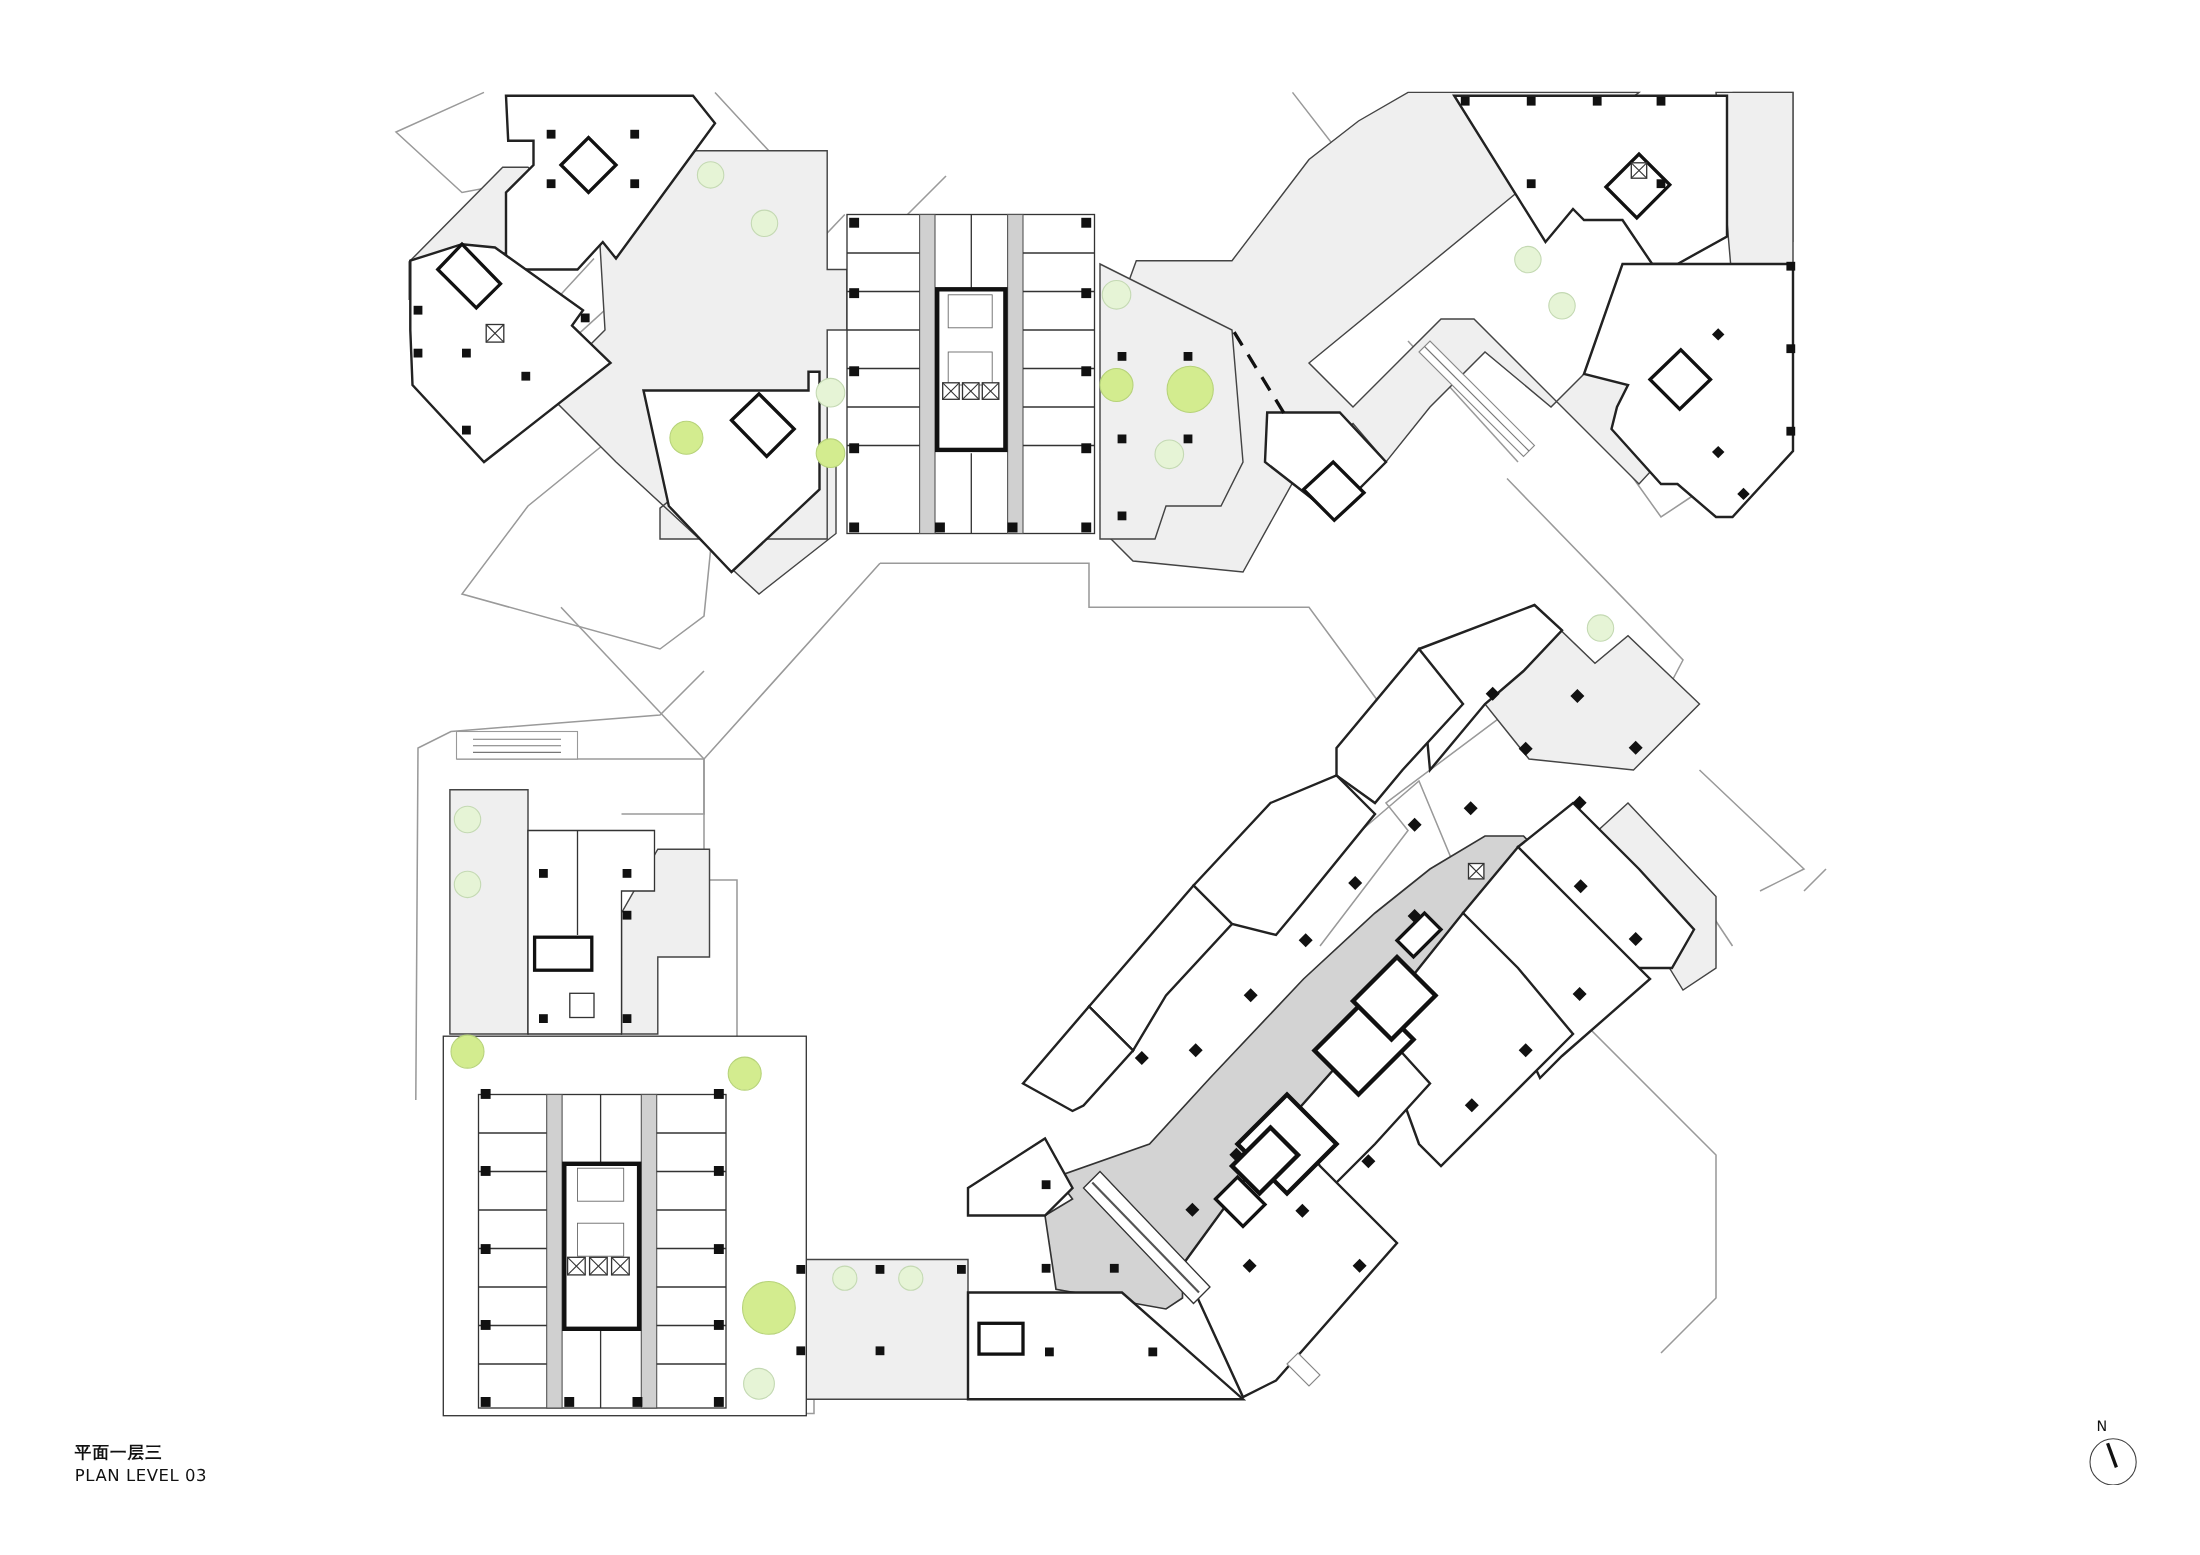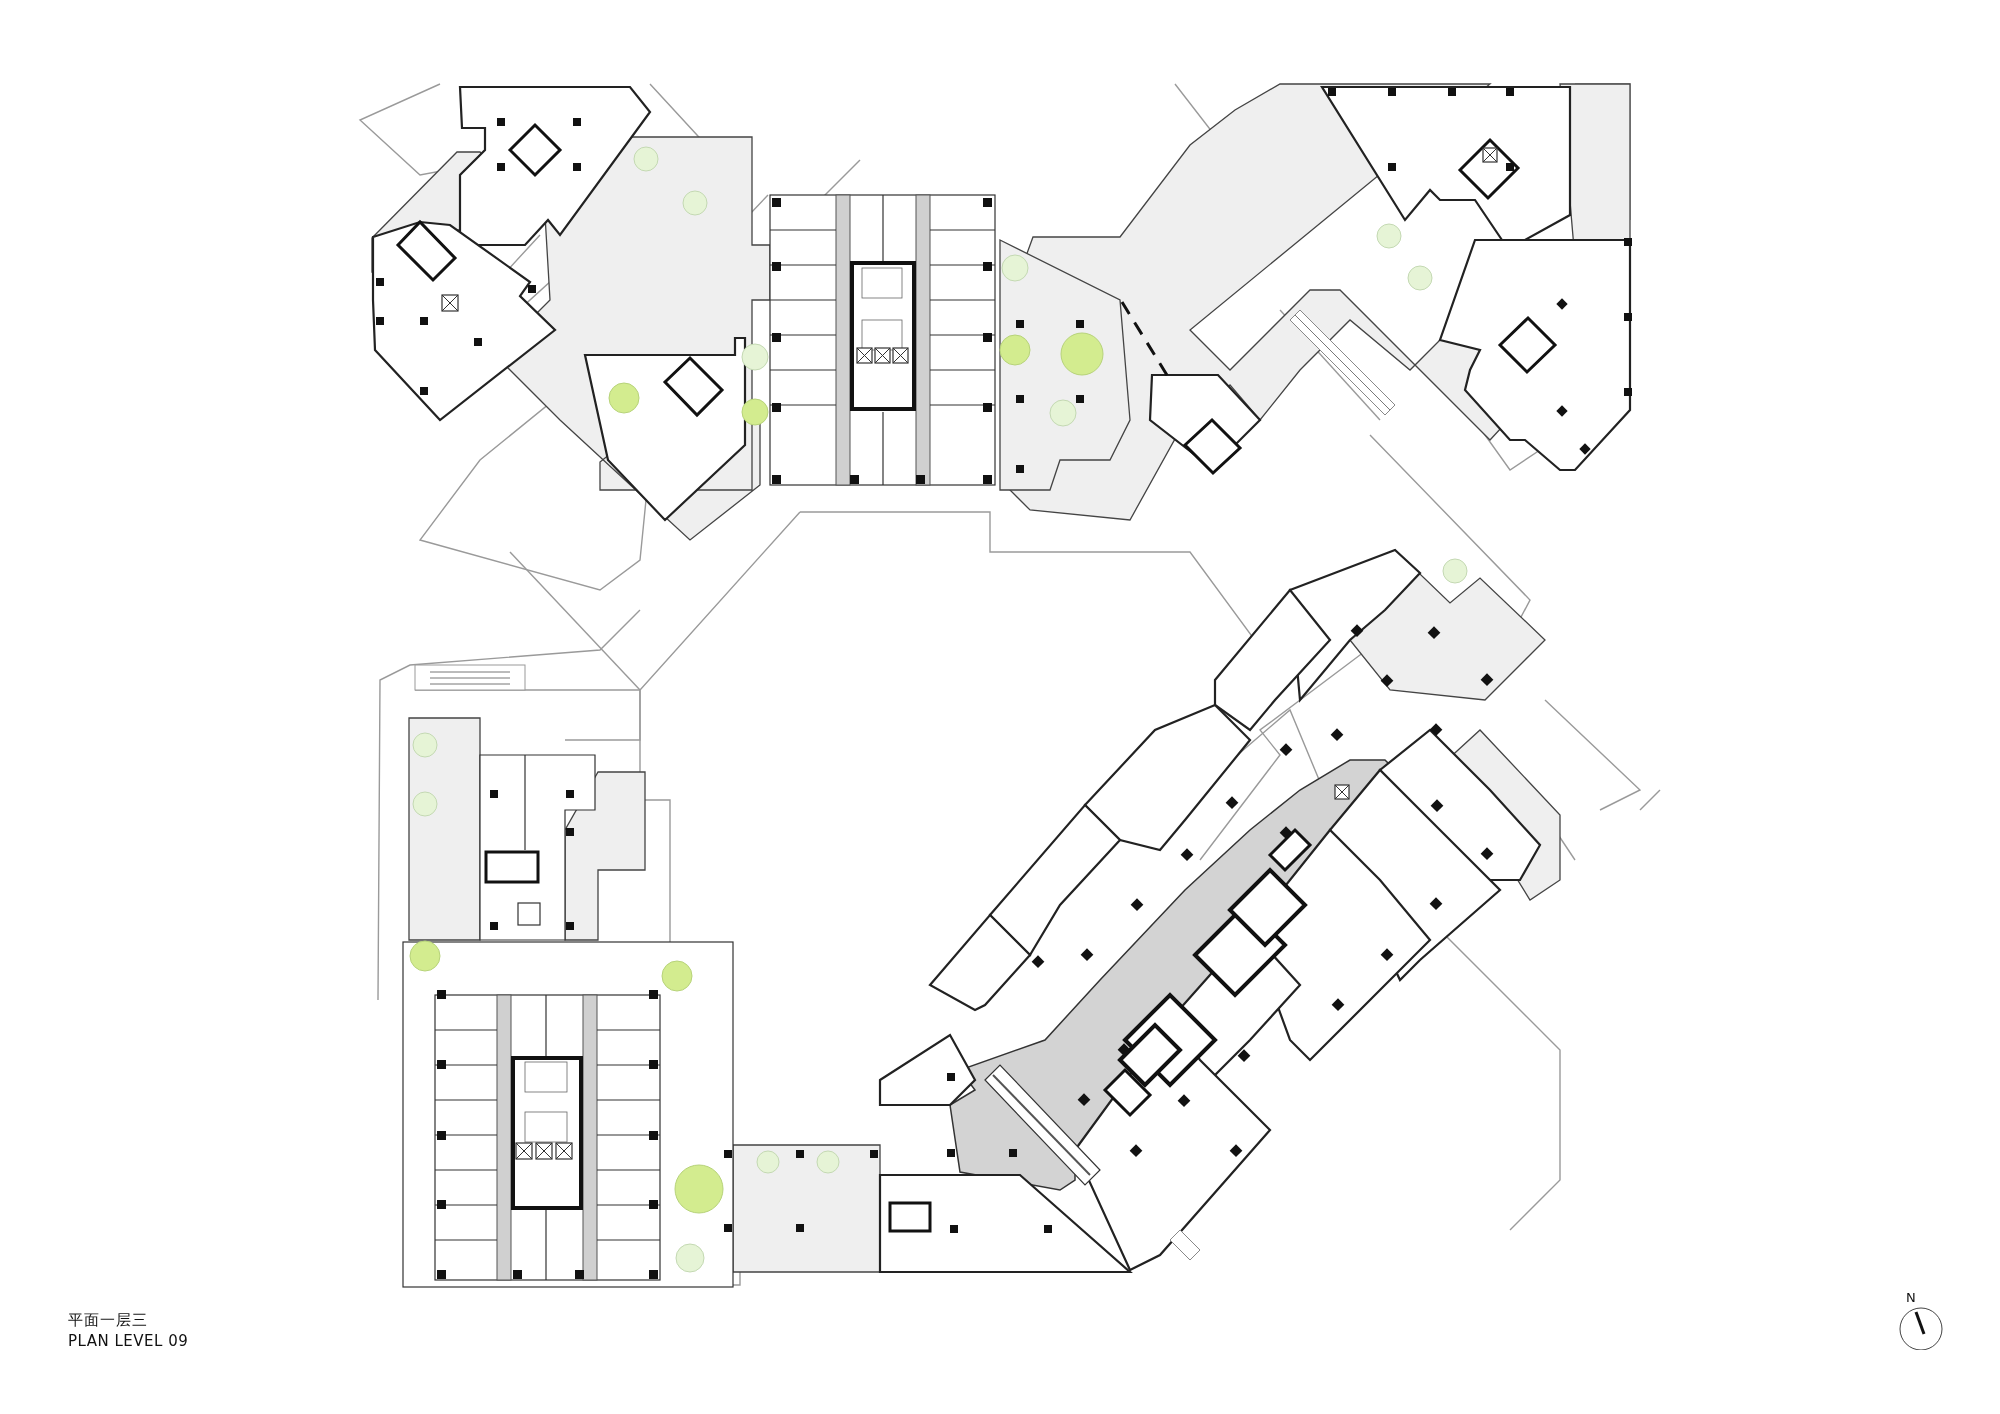--- a/index.html
+++ b/index.html
@@ -1,19 +1,19 @@
 <!DOCTYPE html>
 <html><head>
 <meta charset="utf-8">
 <style>
   html, body { margin:0; padding:0; background:#ffffff; }
   body { width:2000px; height:1414px; position:relative; overflow:hidden; font-family:"DejaVu Sans", sans-serif; }
   #plan { position:absolute; left:0; top:0; width:2000px; height:1414px; }
   .title-block { position:absolute; left:68px; top:1310px; color:#111; }
-  .title-cn { font-family:"DejaVu Sans", sans-serif; font-size:15px; font-weight:normal; letter-spacing:1px; line-height:20px; }
+  .title-cn { font-family:"DejaVu Sans", sans-serif; font-size:15px; font-weight:bold; letter-spacing:1px; line-height:20px; }
   .title-en { font-family:"DejaVu Sans", sans-serif; font-size:15px; letter-spacing:0.5px; line-height:22px; }
   .north { position:absolute; left:1895px; top:1290px; width:50px; height:60px; }
   .north-label { position:absolute; left:11px; top:0; font-size:13px; font-family:"DejaVu Sans", sans-serif; color:#111; }
   .outline { fill:none; stroke:#9a9a9a; stroke-width:1.4; }
   .deck { fill:#efefef; stroke:#444; stroke-width:1.3; }
   .core-deck { fill:#d3d3d3; stroke:#333; stroke-width:1.5; }
   .room { fill:#ffffff; stroke:#222; stroke-width:2.2; }
   .room-thin { fill:#ffffff; stroke:#333; stroke-width:1.2; }
   .div { fill:none; stroke:#333; stroke-width:1.2; }
   .corr { fill:#d0d0d0; stroke:#555; stroke-width:1; }
@@ -349,21 +349,21 @@
     <line x1="1483" y1="148" x2="1497" y2="162" stroke="#333"></line>
       <line x1="1497" y1="148" x2="1483" y2="162" stroke="#333"></line>
     <rect class="lift" x="1335" y="785" width="14" height="14"></rect>
     <line x1="1335" y1="785" x2="1349" y2="799" stroke="#333"></line>
       <line x1="1349" y1="785" x2="1335" y2="799" stroke="#333"></line>
   </g>
 </svg>
 
 <div class="title-block">
   <div class="title-cn">平面一层三</div>
-  <div class="title-en">PLAN LEVEL 09</div>
+  <div class="title-en">PLAN LEVEL 03</div>
 </div>
 
 <div class="north">
   <span class="north-label">N</span>
   <svg width="50" height="60" viewBox="0 0 50 60" style="position:absolute;left:0;top:0;">
     <circle cx="26" cy="39" r="21" fill="none" stroke="#444" stroke-width="1"></circle>
     <line x1="21" y1="22" x2="29" y2="44" stroke="#111" stroke-width="3"></line>
   </svg>
 </div>
 

